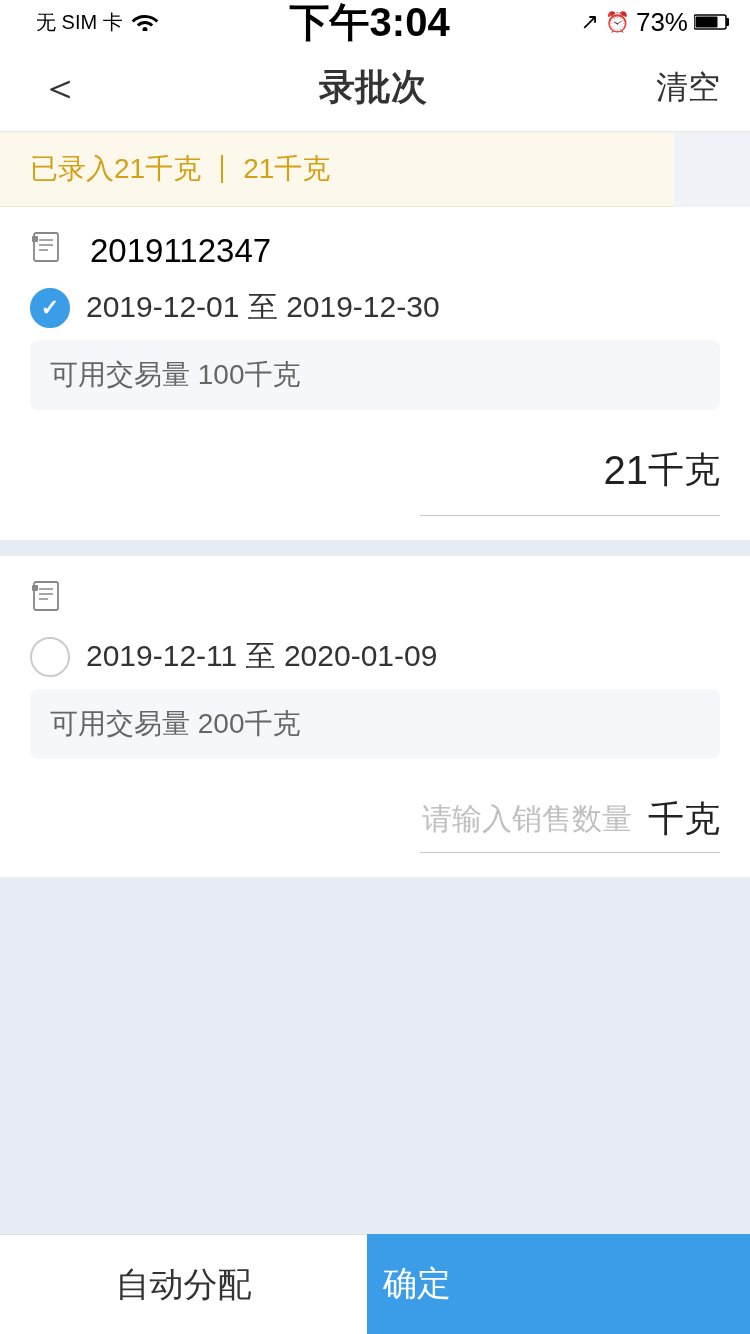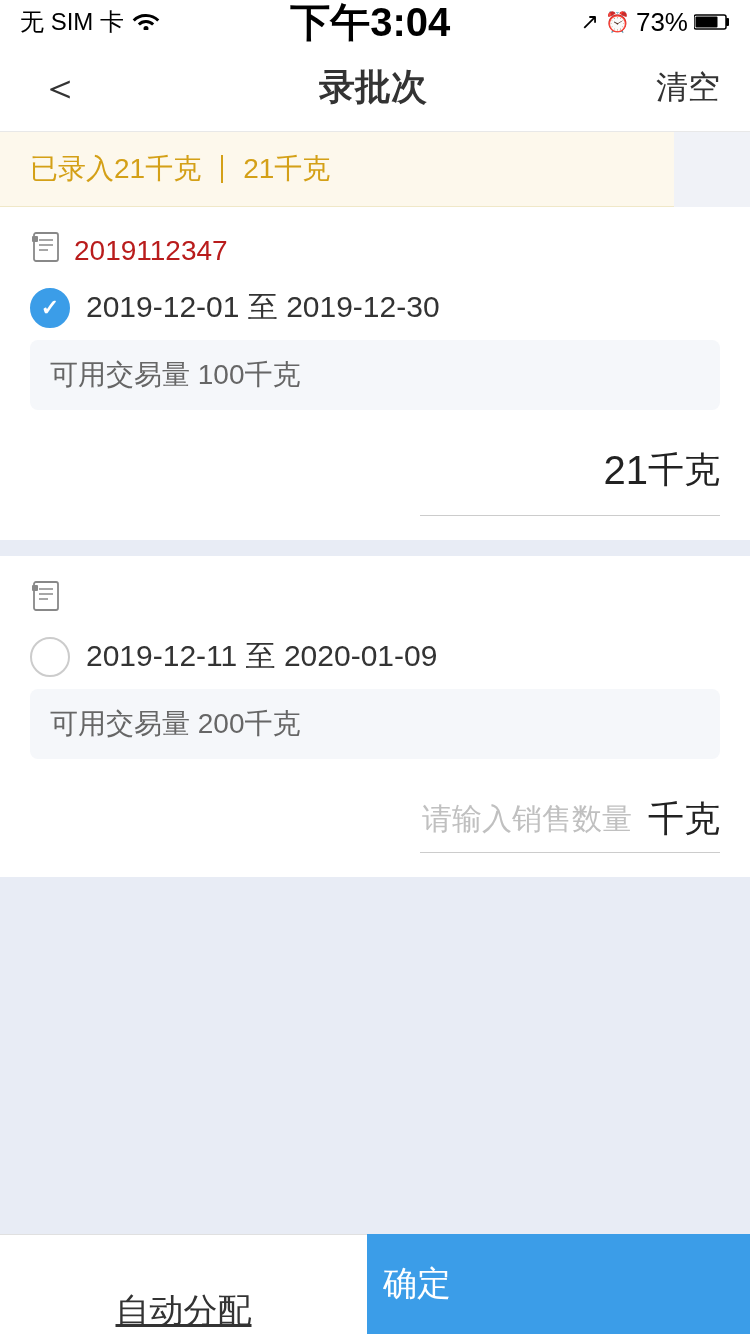--- a/index.html
+++ b/index.html
@@ -20,22 +20,23 @@
       display: flex;
       align-items: center;
       justify-content: space-between;
       padding: 0 20px;
       font-size: 28px;
     }
     .status-left {
       display: flex;
       align-items: center;
       gap: 8px;
-      font-size: 24px;
+      font-size: 20px;
       color: #000;
+      margin-left: 16px;
     }
     .status-center {
       font-size: 40px;
       font-weight: 600;
       color: #000;
     }
     .status-right {
       display: flex;
       align-items: center;
       gap: 6px;
@@ -104,23 +105,24 @@
       display: flex;
       align-items: center;
       padding: 24px 30px 8px 30px;
       gap: 12px;
     }
     .batch-icon {
       font-size: 32px;
       color: #666;
     }
     .batch-id {
-      font-size: 28px;
-      color: #b91c1c;
+      font-size: 33px;
+      color: #000000;
       font-weight: 500;
+      margin-left: 16px;
     }
     .batch-date-row {
       display: flex;
       align-items: center;
       padding: 8px 30px 12px 30px;
       gap: 16px;
     }
     .radio-circle {
       width: 40px;
       height: 40px;
@@ -238,27 +240,26 @@
       bottom: 0;
       left: 0;
       width: 750px;
       height: 100px;
       display: flex;
     }
     .btn-auto {
       flex: 1;
       background: #fff;
       display: flex;
-      align-items: flex-end;
+      align-items: center;
       justify-content: center;
       font-size: 34px;
       color: #333;
       cursor: pointer;
       border-top: 1px solid #e0e0e0;
-      text-decoration: underline;
     }
     .btn-confirm {
       flex: 1;
       background: #3b9de8;
       display: flex;
       align-items: center;
       justify-content: flex-start;
       font-size: 34px;
       color: #fff;
       cursor: pointer;

